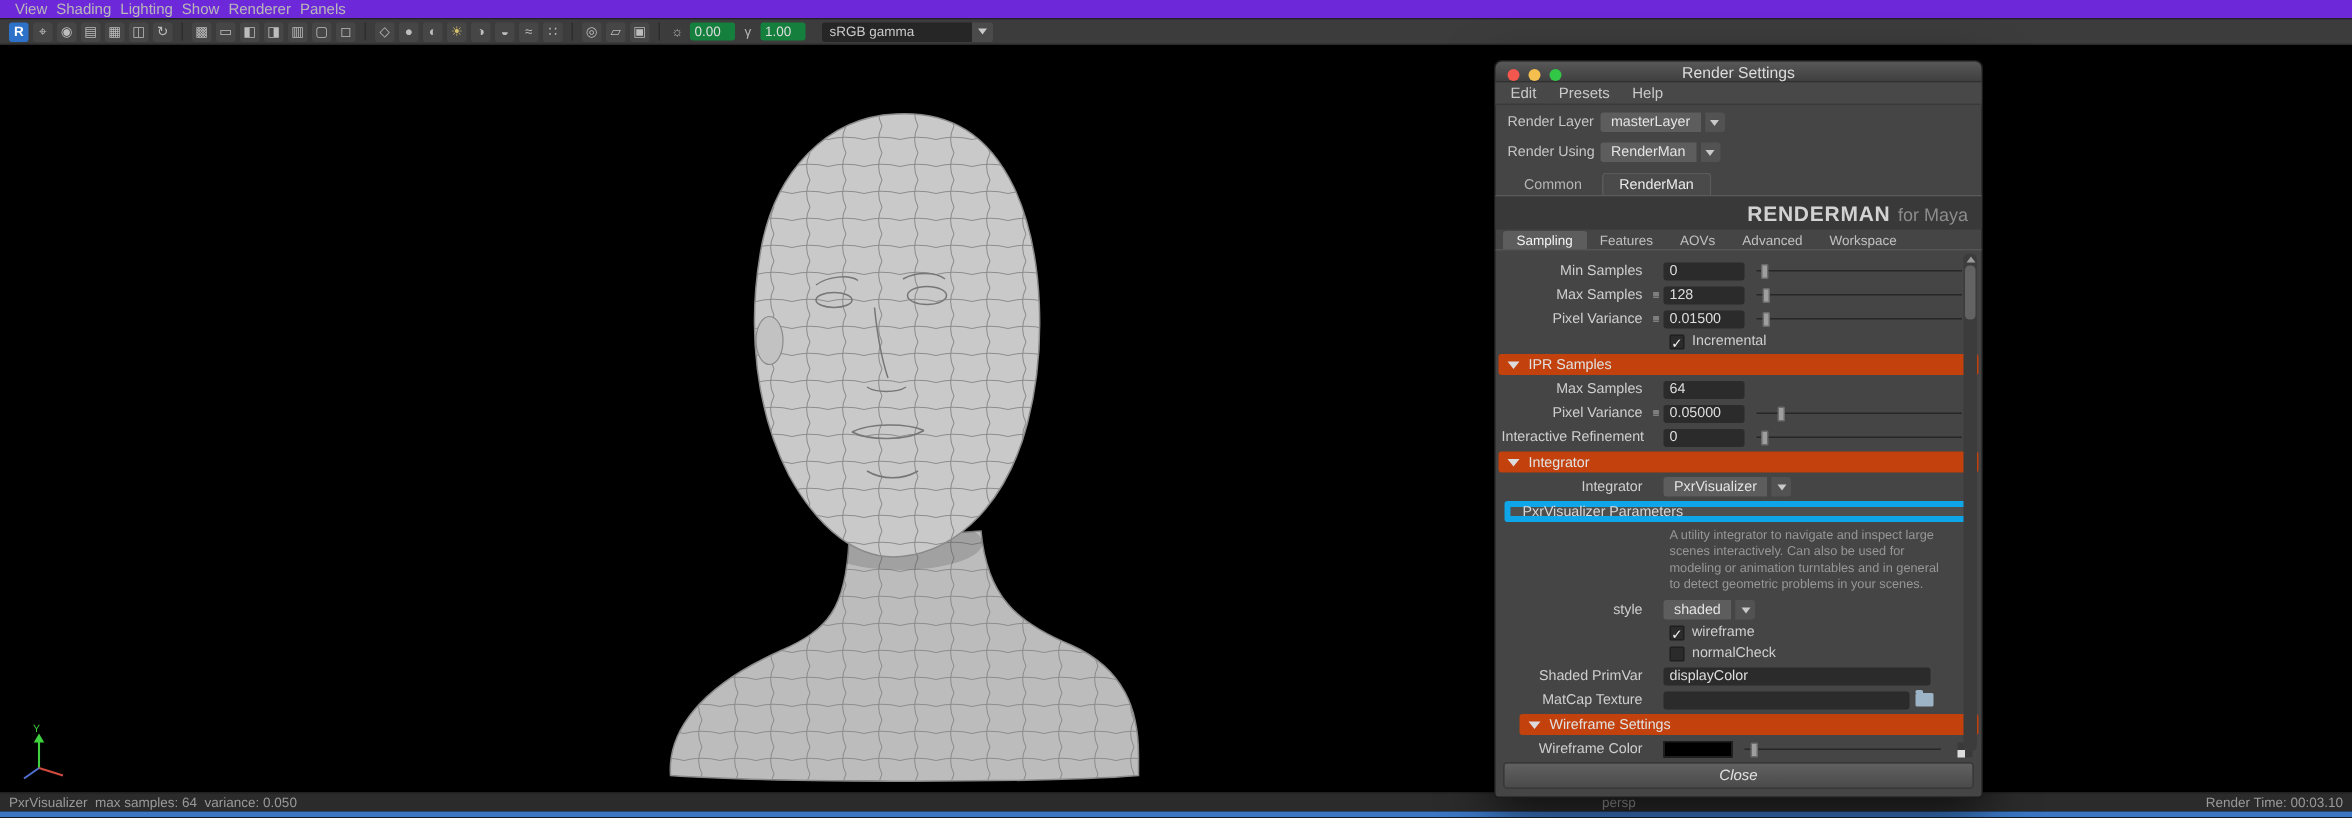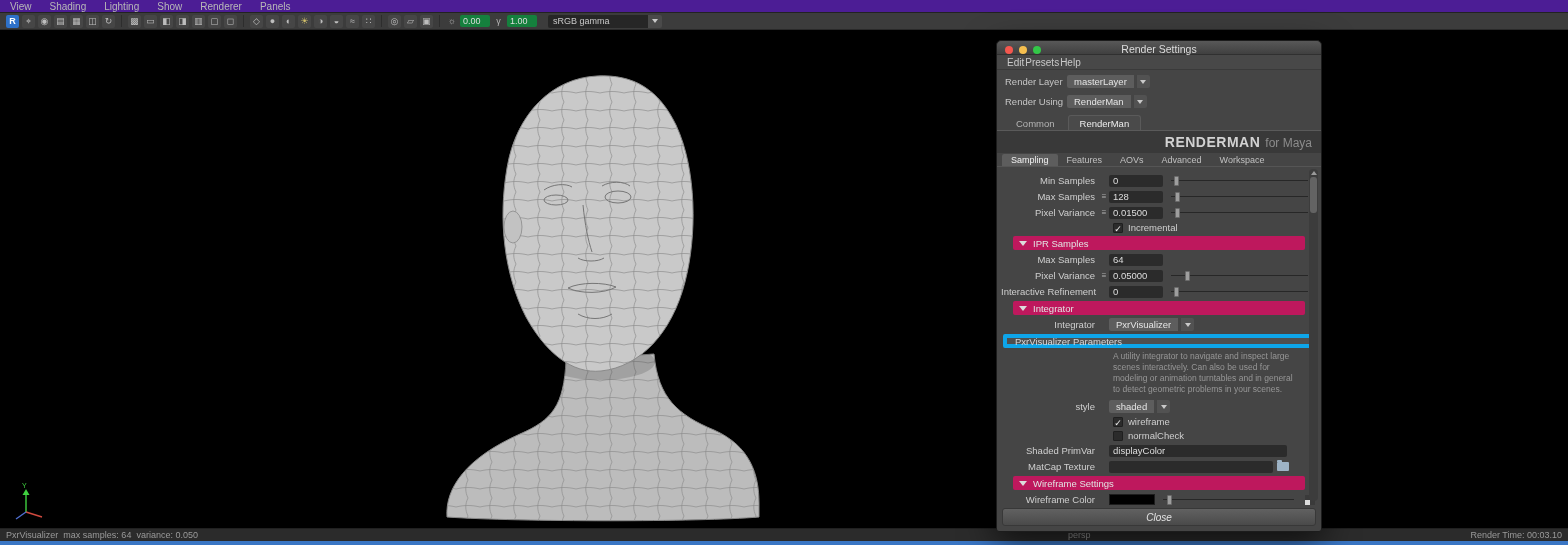--- a/index.html
+++ b/index.html
@@ -1,22 +1,22 @@
 <!DOCTYPE html>
 <html><head>
 <meta charset="utf-8">
 <style>
   * { box-sizing: border-box; margin: 0; padding: 0; }
   html,body { width:1568px; height:545px; overflow:hidden; background:#1a1a1a;
     font-family:"Liberation Sans", sans-serif; }
   #app { position:relative; width:1568px; height:545px; background:#000; overflow:hidden; }
 
   
-  .menubar { position:absolute; top:0; left:0; right:0; height:13px; background:#4c1d95;
-    display:flex; align-items:center; padding-left:10px; gap:18px; border-bottom:1px solid #222; }
+  .menubar { position:absolute; top:0; left:0; right:0; height:13px; background:#6d28d9;
+    display:flex; align-items:center; padding-left:10px; gap:6px; border-bottom:1px solid #222; }
   .mi { font-size:10px; color:#b8b8b8; cursor:default; }
 
   
   .toolbar { position:absolute; top:13px; left:0; right:0; height:17px; background:#3c3c3c;
     display:flex; align-items:center; padding-left:6px; gap:3px; border-bottom:1px solid #2a2a2a; }
   .ticon { width:13px; height:13px; background:#464646; border-radius:2px; color:#bdbdbd;
     font-size:9px; line-height:13px; text-align:center; overflow:hidden; }
   .ticon.renderman { background:#2e71c9; color:#fff; font-weight:bold; }
   .ticon.sun { color:#d3c06a; }
   .tsep { width:1px; height:12px; background:#2d2d2d; margin:0 3px; }
@@ -49,21 +49,21 @@
   .dialog { position:absolute; left:996px; top:40px; width:326px; height:492px; background:#454545;
     border:1px solid #1c1c1c; border-radius:5px 5px 3px 3px; box-shadow:0 10px 34px rgba(0,0,0,0.65); }
   .titlebar { height:14px; background:linear-gradient(#585858,#404040); border-bottom:1px solid #303030;
     border-radius:5px 5px 0 0; position:relative; }
   .title { position:absolute; left:0; right:0; top:2px; text-align:center; font-size:10.5px; color:#dcdcdc; }
   .lights { position:absolute; left:8px; top:4.5px; display:flex; gap:6px; }
   .light { width:8px; height:8px; border-radius:50%; }
   .light.red { background:#f4574e; } .light.yellow { background:#f5bf4f; } .light.green { background:#33c748; }
 
   .dmenu { height:15px; background:#484848; border-bottom:1px solid #3a3a3a; display:flex;
-    align-items:center; padding-left:10px; gap:1px; }
+    align-items:center; padding-left:10px; gap:15px; }
   .dmi { font-size:10px; color:#c9c9c9; }
 
   .drow { display:flex; align-items:center; height:17px; padding-left:8px; margin-top:3px; }
   .dlabel { width:62px; font-size:9.5px; color:#c6c6c6; }
   .ddrop { display:flex; height:13px; }
   .ddrop-text { background:#5d5d5d; border-radius:2px 0 0 2px; padding:0 7px; font-size:9.5px;
     color:#e4e4e4; line-height:13px; }
   .ddrop-arrow { width:14px; background:#525252; border-left:1px solid #444; border-radius:0 2px 2px 0;
     display:flex; align-items:center; justify-content:center; margin-left:2px; }
 
@@ -94,22 +94,22 @@
   .fslider { flex:1; position:relative; height:12px; margin:0 7px 0 8px; }
   .groove { position:absolute; left:0; right:0; top:5.5px; height:1px; background:#272727; }
   .handle { position:absolute; top:1px; width:5px; height:10px; background:#9e9e9e;
     border:1px solid #6b6b6b; border-radius:1px; }
 
   .fcheckrow { display:flex; align-items:center; height:13px; margin:1px 0 1px 116px; }
   .fcheckbox { width:10px; height:10px; background:#2b2b2b; border:1px solid #1f1f1f; border-radius:1px;
     color:#f0f0f0; font-size:9px; line-height:10px; text-align:center; margin-right:5px; }
   .fchecklabel { font-size:9.5px; color:#cfcfcf; }
 
-  .sechdr { display:flex; align-items:center; height:14px; background:#be185d; border-radius:2px;
-    margin:2px 16px; padding-left:6px; }
+  .sechdr { display:flex; align-items:center; height:14px; background:#c2410c; border-radius:2px;
+    margin:2px 2px; padding-left:6px; }
   .sechdr.indent { margin-left:16px; }
   .tri { width:0; height:0; border-left:4px solid transparent; border-right:4px solid transparent;
     border-top:5px solid #dcdcdc; margin-right:6px; }
   .sechdr-label { font-size:9.5px; color:#e2e2e2; }
 
   .paramhdr { display:flex; align-items:center; height:14px; background:#4f4f4f; border:4px solid #0ea5e9;
     border-radius:2px; margin:2px 6px; padding-left:8px; font-size:9.5px; color:#d8d8d8; }
 
   .desc { margin:3px 10px 4px 116px; width:188px; font-size:8.5px; line-height:1.3; color:#979797; }
 

